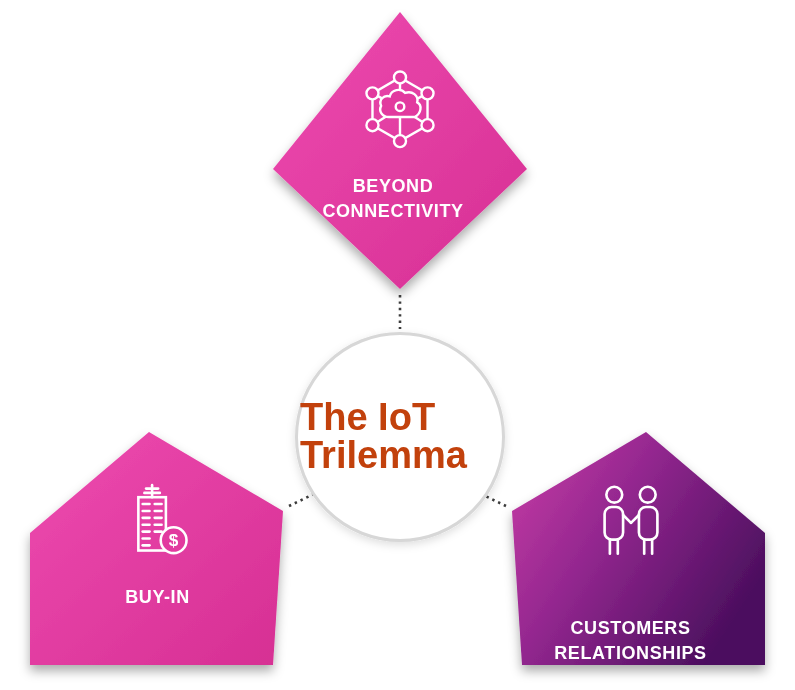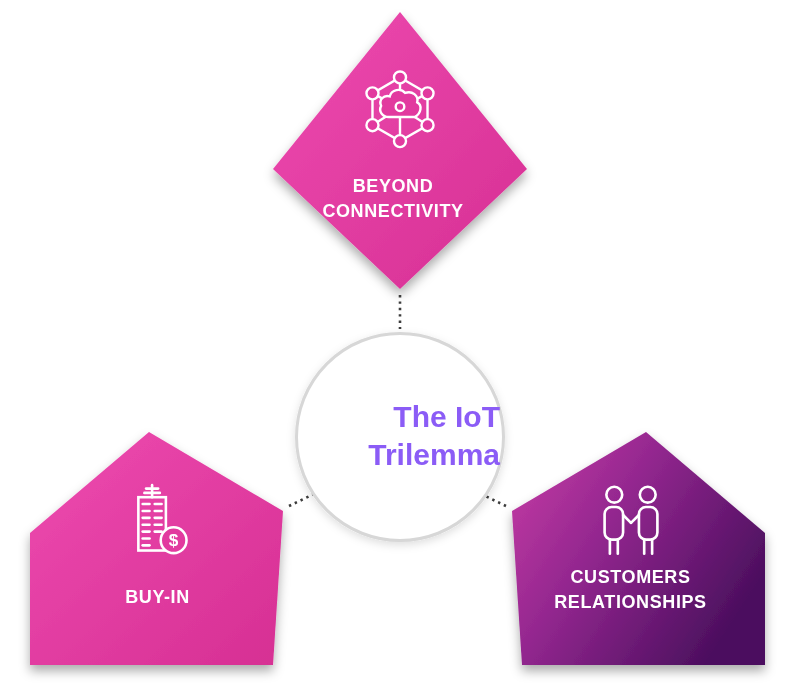--- a/index.html
+++ b/index.html
@@ -18,30 +18,30 @@
     font-weight: 700;
     font-size: 18px;
     letter-spacing: 0.6px;
     text-align: center;
     line-height: 25px;
   }
   .node-label span { display: block; }
   .center-title {
     position: absolute;
     left: 300px; top: 398px; width: 200px;
-    text-align: right;
-    color: #8b5cf6;
+    text-align: left;
+    color: #c2410c;
     font-weight: 700;
-    font-size: 30px;
+    font-size: 38px;
     line-height: 38px;
   }
   .center-title span { display: block; }
   .label-top   { left: 243px; top: 174px; width: 300px; }
   .label-left  { left: 35px;  top: 585px; width: 245px; }
-  .label-right { left: 508px; top: 565px; width: 245px; }
+  .label-right { left: 508px; top: 616px; width: 245px; }
   .icon-top   { left: 357px; top: 68px;  width: 86px; height: 86px; }
   .icon-left  { left: 116px; top: 480px; width: 86px; height: 86px; }
   .icon-right { left: 587px; top: 478px; width: 88px; height: 88px; }
 </style>
 </head>
 <body>
 
 <div class="canvas">
 
   <svg class="bg" width="795" height="690" viewBox="0 0 795 690">

